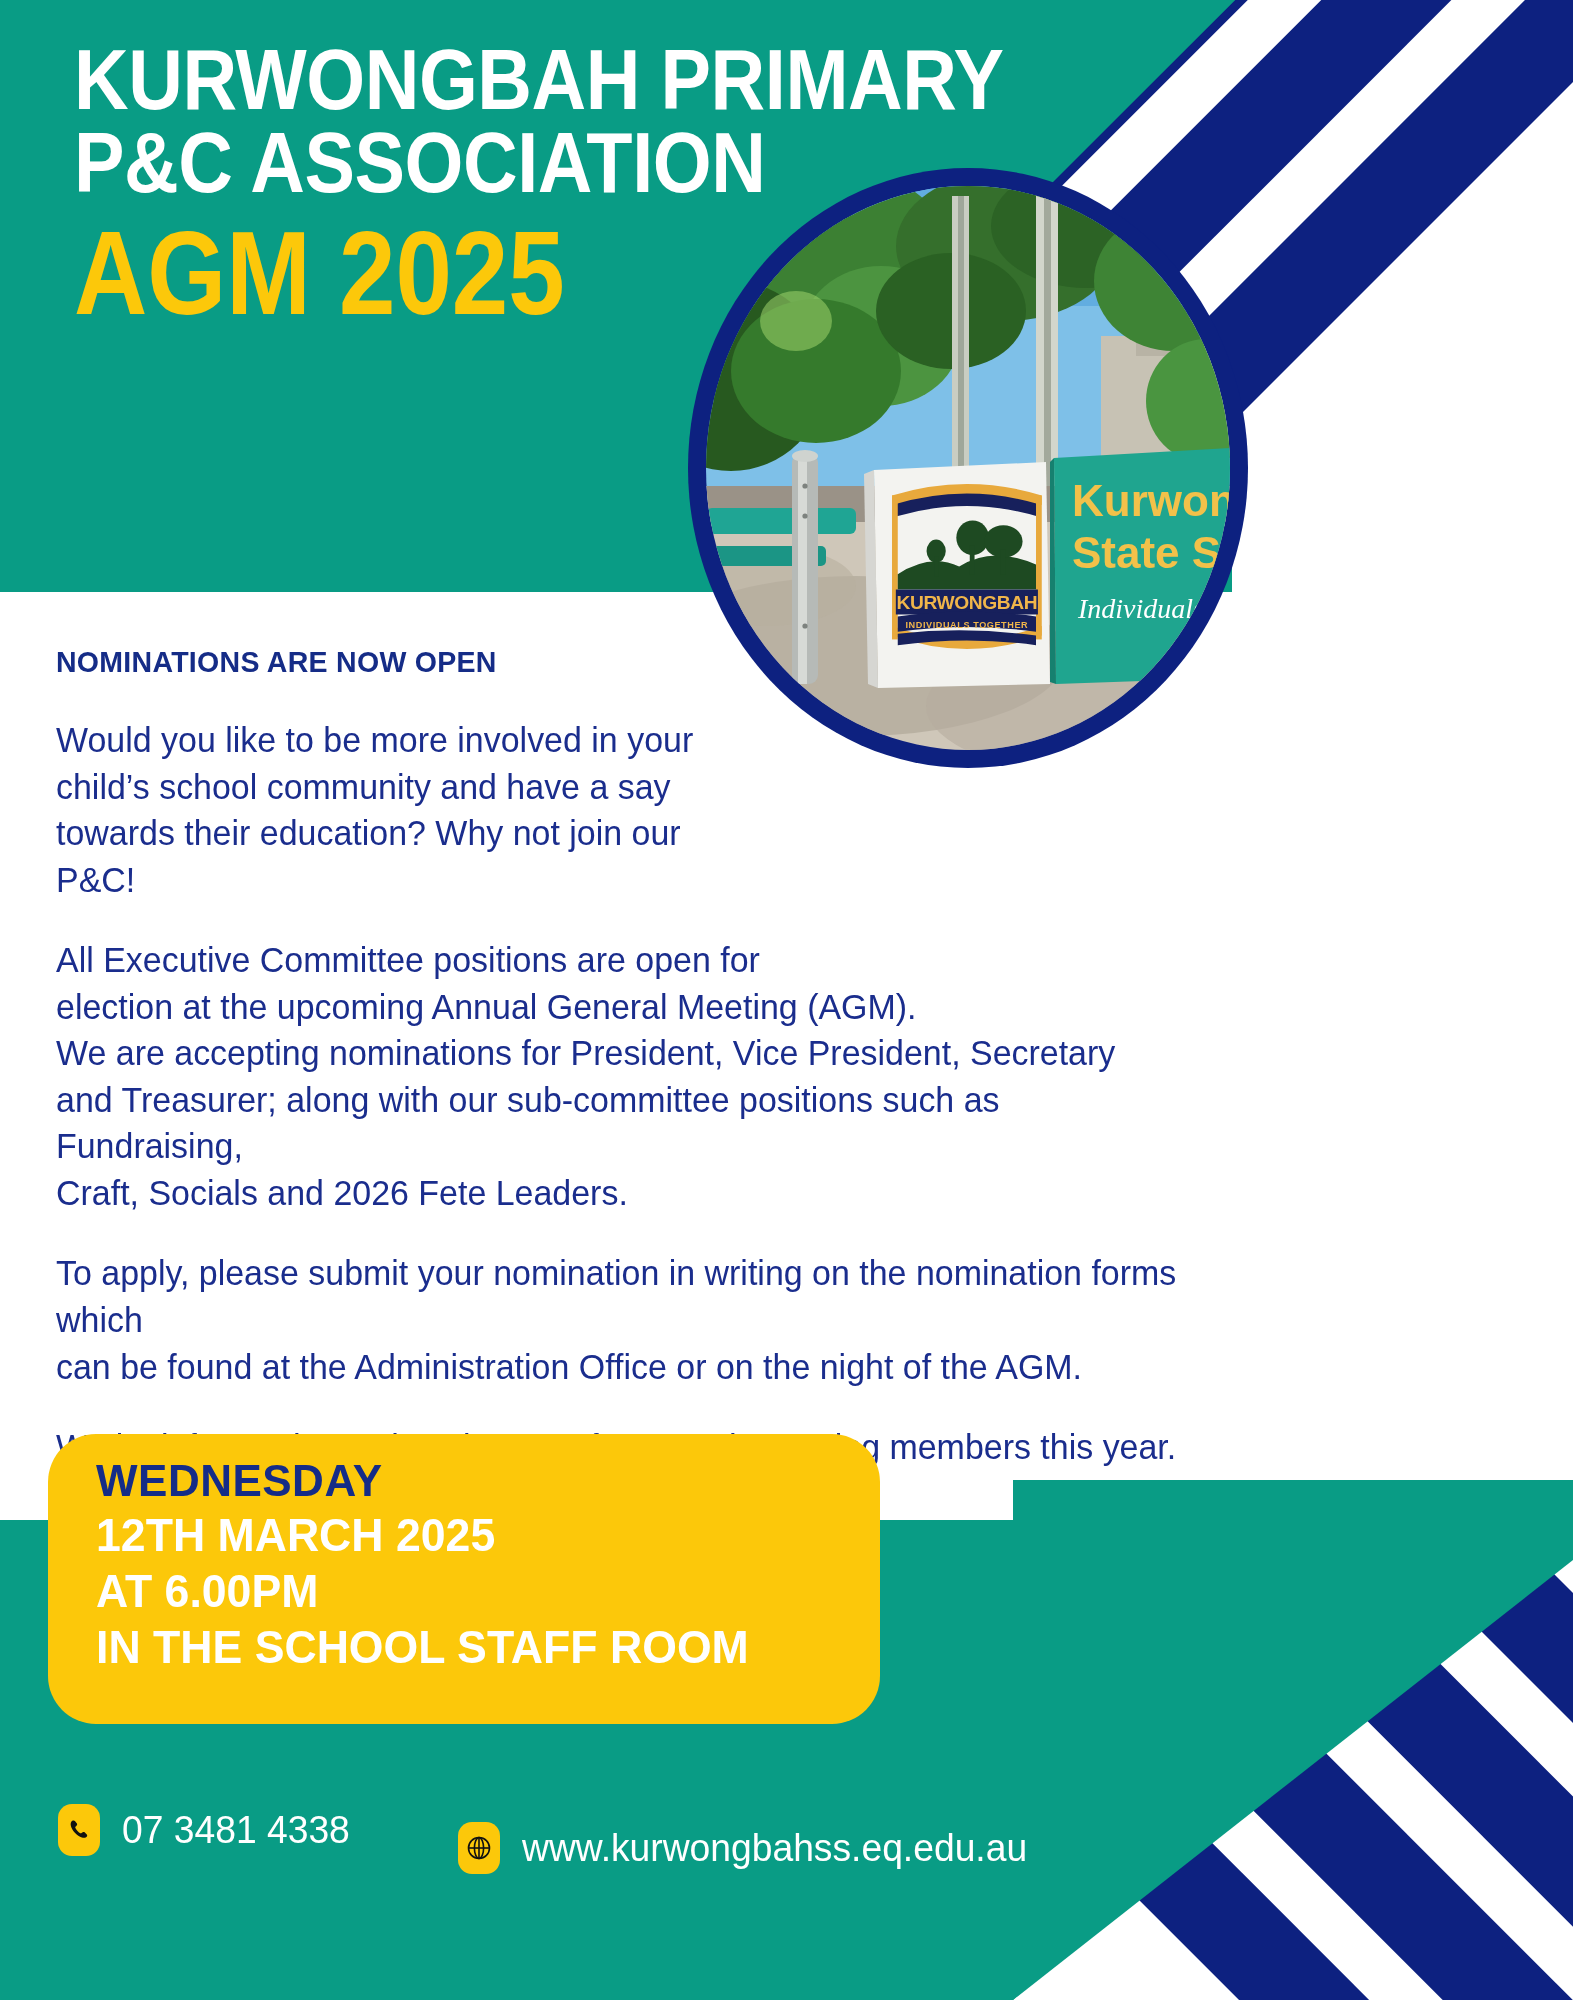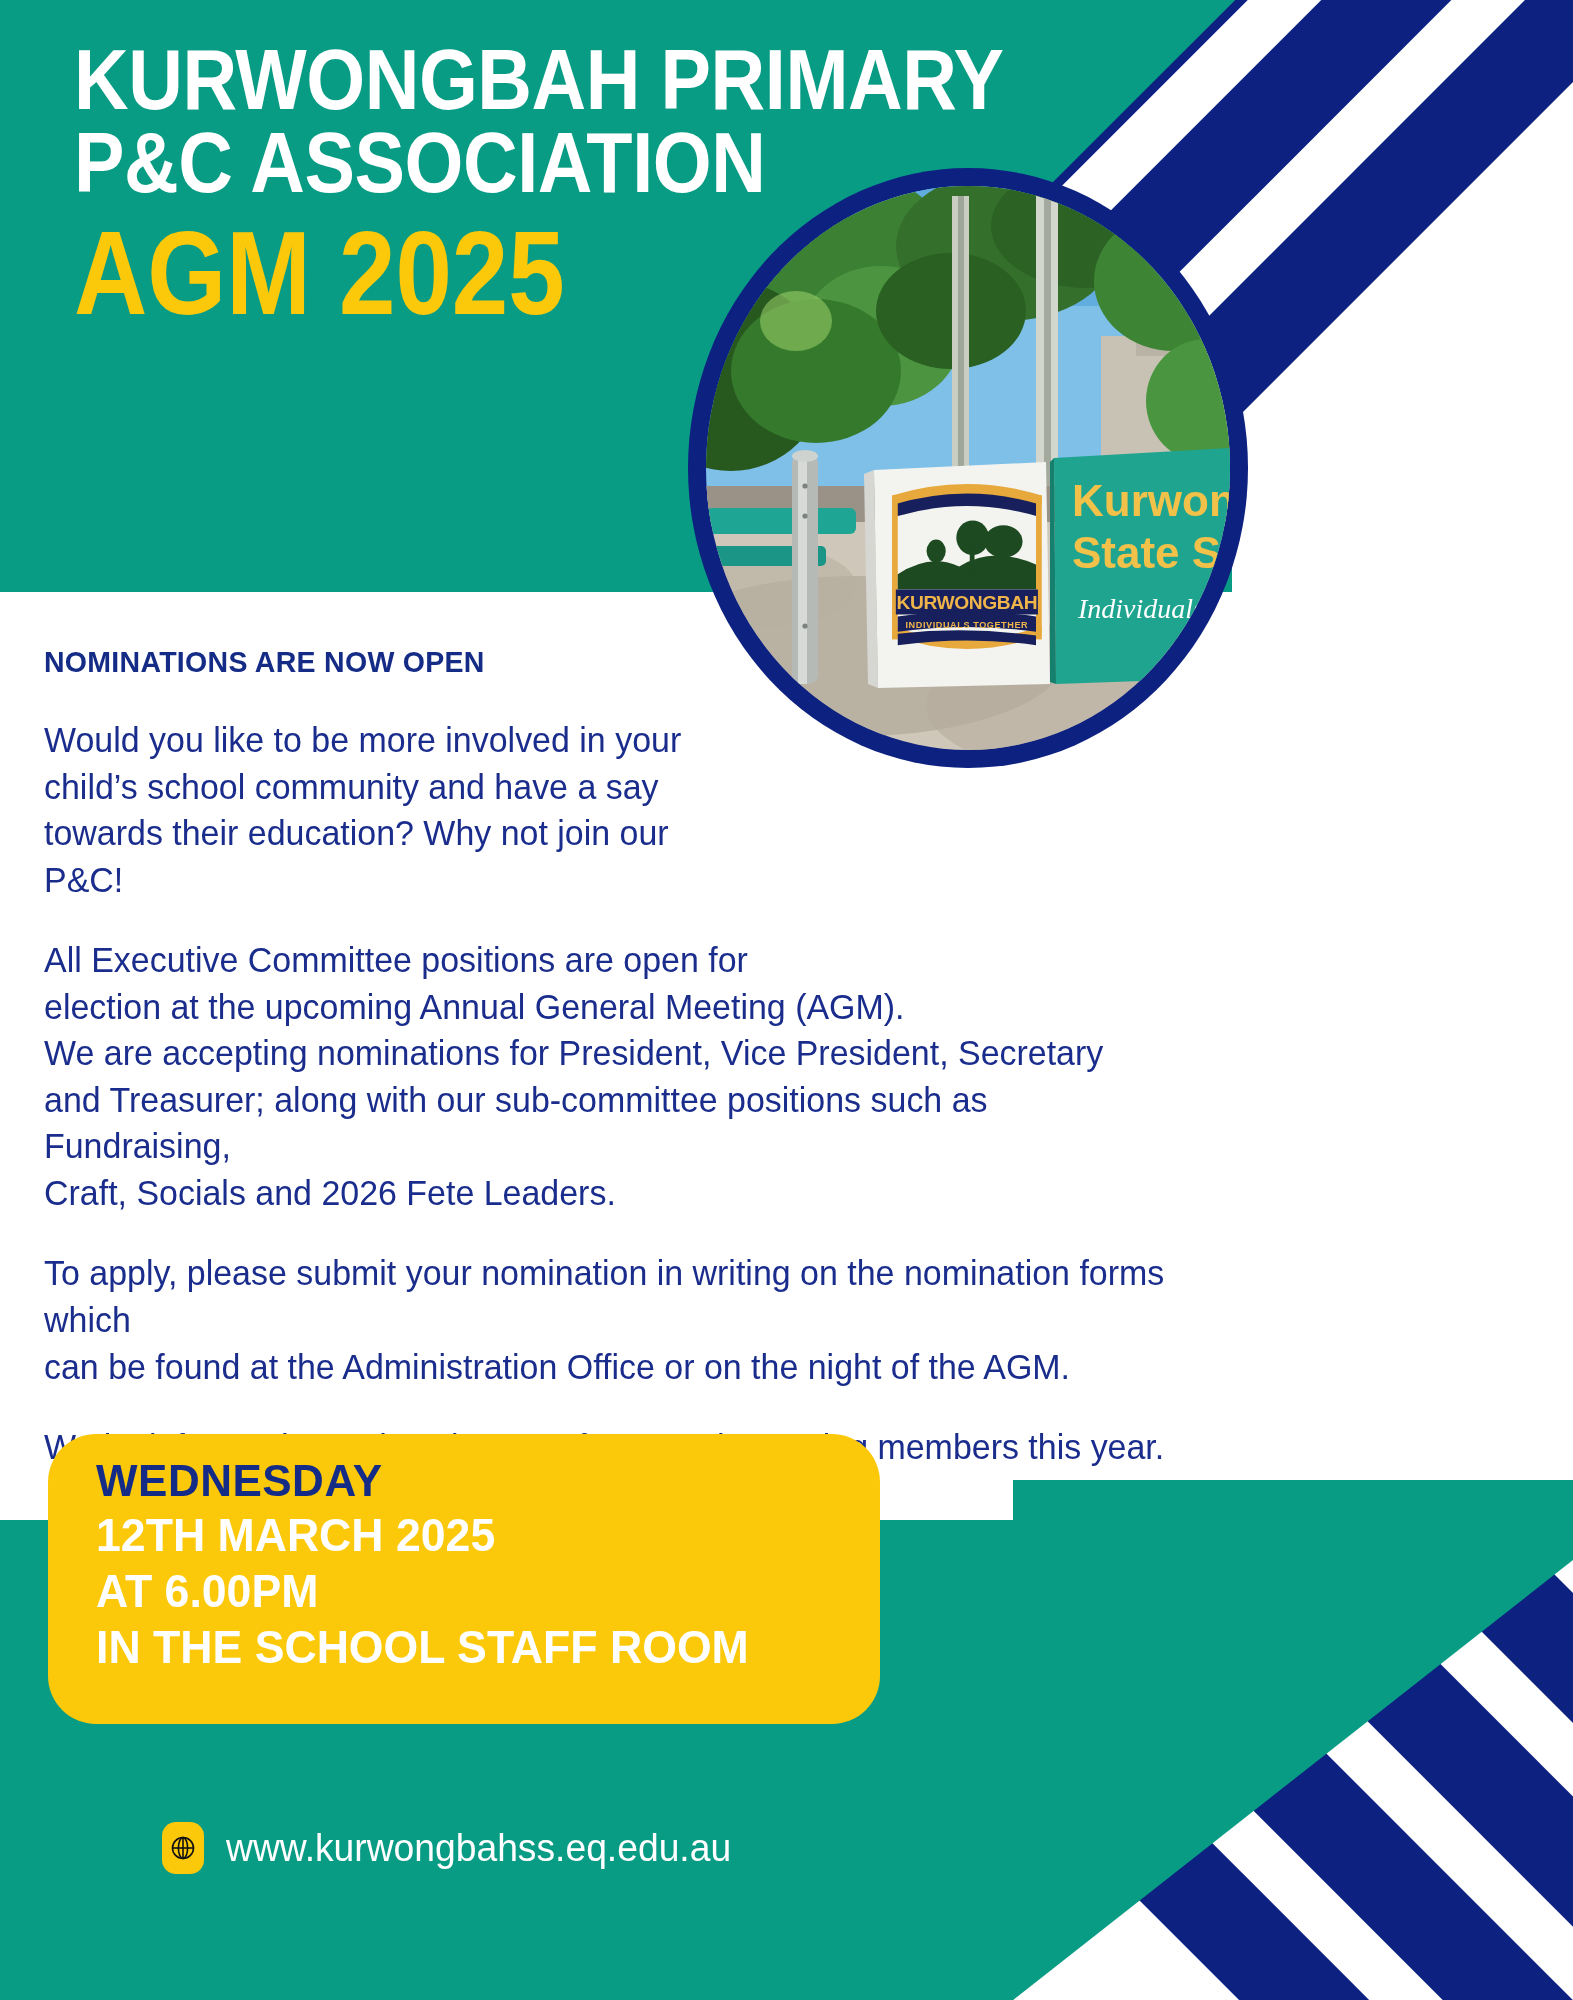--- a/index.html
+++ b/index.html
@@ -100,21 +100,21 @@
     color: #FCC80A;
     transform: scaleX(0.86);
     transform-origin: left center;
     white-space: nowrap;
     margin-top: 10px;
   }
 
   
   .body-copy {
     position: absolute;
-    left: 44px; top: 645px;
+    left: 56px; top: 645px;
     width: 1490px;
     z-index: 6;
     color: #1A2D8D;
   }
   .kicker {
     font-family: "Liberation Sans Narrow", "Liberation Sans", sans-serif;
     font-weight: bold;
     font-size: 30px;
     letter-spacing: 0.3px;
     color: #152C87;
@@ -371,20 +371,28 @@
   <div class="date-card">
     <div class="date-day">WEDNESDAY</div>
     <div class="date-line">12TH MARCH 2025</div>
     <div class="date-line">AT 6.00PM</div>
     <div class="date-line">IN THE SCHOOL STAFF ROOM</div>
   </div>
 
   <div class="contacts">
     <div class="contact-row">
 
+      <div class="contact-item">
+        <span class="badge">
+          <svg width="24" height="24" viewBox="0 0 24 24">
+            <path d="M6.6 2.5c-.9 0-1.8.5-2.3 1.3-1 1.6-.7 3.8.2 5.9 1 2.3 2.8 4.7 4.9 6.5 2 1.8 4.4 3.1 6.4 3.5 1.8.4 3.3-.1 4.1-1.3.4-.6.4-1.4-.1-1.9l-2.2-2.2c-.5-.5-1.3-.5-1.9-.1l-1.5 1c-.3.2-.7.2-1 0-1-.6-2-1.5-2.9-2.5-.9-1-1.6-2-2-3-.1-.3-.1-.7.2-.9l1.2-1.3c.5-.5.6-1.3.2-1.9L7.9 3.1c-.3-.4-.8-.6-1.3-.6z" fill="#111111"></path>
+          </svg>
+        </span>
+        <span class="contact-text">07 3481 4338</span>
+      </div>
 
       <div class="contact-item web">
         <span class="badge">
           <svg width="26" height="26" viewBox="0 0 26 26">
             <circle cx="13" cy="13" r="10.5" fill="none" stroke="#111111" stroke-width="1.6"></circle>
             <ellipse cx="13" cy="13" rx="4.6" ry="10.5" fill="none" stroke="#111111" stroke-width="1.6"></ellipse>
             <line x1="2.5" y1="13" x2="23.5" y2="13" stroke="#111111" stroke-width="1.6"></line>
             <line x1="13" y1="2.5" x2="13" y2="23.5" stroke="#111111" stroke-width="1.6"></line>
           </svg>
         </span>

